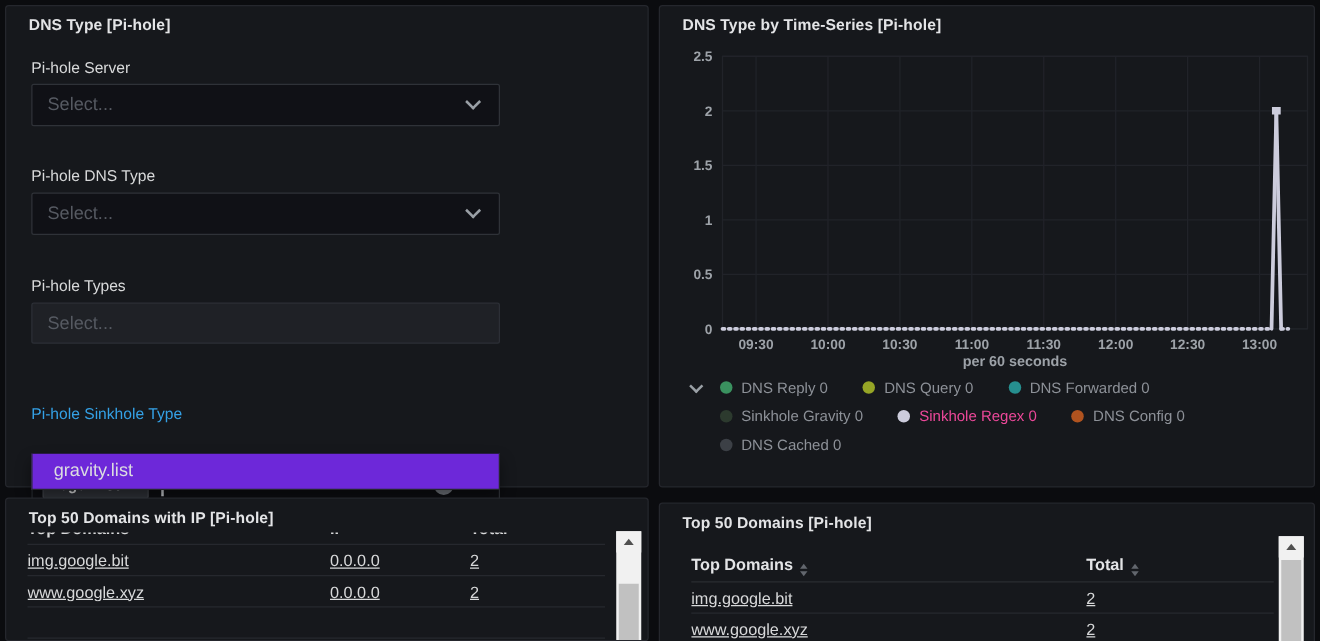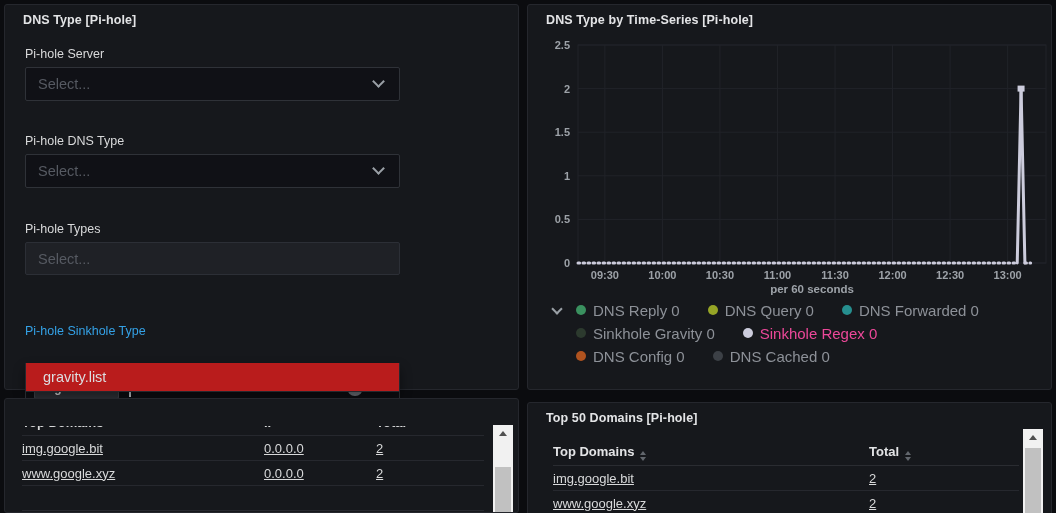--- a/index.html
+++ b/index.html
@@ -55,37 +55,37 @@
   .tag .x { font-weight:normal; color:#c2c5c9; font-size:13px; cursor:pointer; }
   .cursor-bar { width:1.5px; height:18px; background:#cdd0d5; margin-left:10px; }
   .ms-clear {
     position:absolute; right:36px; top:50%; margin-top:-8px;
     width:16px; height:16px; border-radius:50%;
     background:#767b82; color:#16181c;
     font-size:10.5px; font-weight:bold; line-height:16px; text-align:center;
   }
   .dropdown {
     position:absolute; left:20px; width:375px;
-    background:#b91c1c; border:1px solid #26282e; border-top:none;
+    background:#6d28d9; border:1px solid #26282e; border-top:none;
     box-shadow:0 6px 12px rgba(0,0,0,.45);
   }
   .dd-item {
     height:28px; display:flex; align-items:center;
     padding-left:17px; font-size:14.5px; color:#dcdde0;
   }
   
   #ts-svg { position:absolute; left:12px; top:30px; }
   .legend {
     position:absolute; left:48px; top:298px; width:450px;
     display:flex; flex-wrap:wrap; align-items:flex-start;
   }
   .legend-item {
     display:inline-flex; align-items:center; gap:7px;
     height:14px; margin:0 28px 9px 0;
-    font-size:15px; color:#8d9198; white-space:nowrap; cursor:pointer;
+    font-size:12px; color:#8d9198; white-space:nowrap; cursor:pointer;
   }
   .legend-item.hl { color:#ec4899; }
   .legend-dot { width:10px; height:10px; border-radius:50%; flex:0 0 auto; }
   .legend-chev {
     position:absolute; left:25px; top:300px;
     width:8px; height:8px;
     border-right:2px solid #9aa0a6; border-bottom:2px solid #9aa0a6;
     transform:rotate(45deg);
   }
   
@@ -221,20 +221,21 @@
         <span>DNS Config 0</span>
       </span>
       <span class="legend-item">
         <span class="legend-dot" style="background: rgb(60, 64, 70);"></span>
         <span>DNS Cached 0</span>
       </span>
     </div>
 </div>
 
 <div class="panel" style="left:4px; top:398px; width:515px; height:115px;">
+  <div class="panel-title">Top 50 Domains with IP [Pi-hole]</div>
   <div style="position:absolute; left:17px; top:27px; width:462px;">
     <div class="thead-clip">
       <div class="thead-inner">
         <span>Top Domains</span>
         <span>IP</span>
         <span>Total</span>
       </div>
     </div>
     <div class="divider"></div>
     <div id="tbody-ip">

